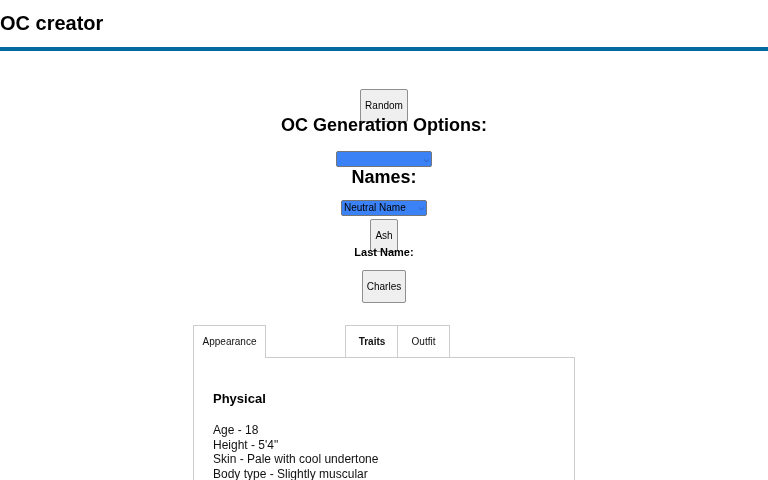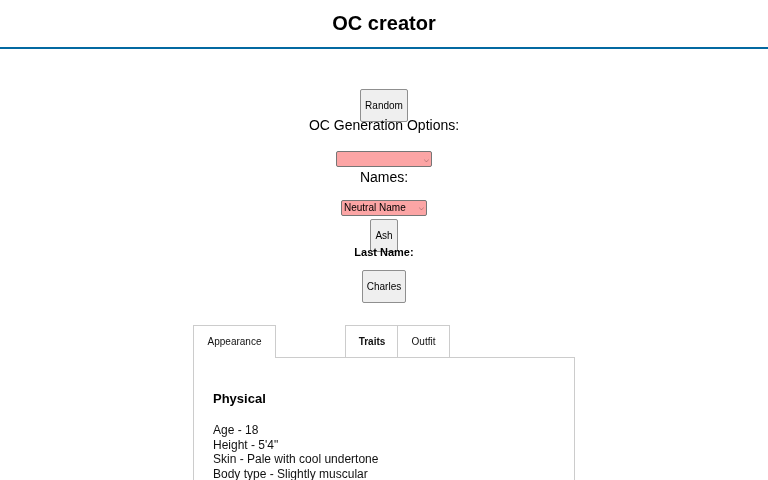--- a/index.html
+++ b/index.html
@@ -7,22 +7,21 @@
       padding: 0;
       width: 768px;
       height: 480px;
       overflow: hidden;
       background: #ffffff;
       font-family: "Liberation Sans", sans-serif;
       color: #000;
     }
     .header {
       height: 47px;
-      border-bottom: 2px solid #0369a1;
-      text-align: center;
+      border-bottom: 4px solid #0369a1;
       position: relative;
     }
     .header h1 {
       margin: 0;
       position: absolute;
       top: 12px;
       left: 0;
       right: 0;
       font-size: 20px;
       font-weight: bold;
@@ -46,37 +45,37 @@
       color: #000;
       cursor: pointer;
       box-sizing: border-box;
     }
     .sel {
       font-family: "Liberation Sans", sans-serif;
       font-size: 10px;
       height: 16px;
       border: 1px solid #767676;
       border-radius: 2px;
-      background: #fca5a5;
+      background: #3b82f6;
       padding: 0 2px;
       box-sizing: border-box;
       display: inline-flex;
       align-items: center;
       justify-content: space-between;
       color: #000;
       cursor: pointer;
     }
     .sel .chev {
       font-size: 7px;
       line-height: 11px;
       margin-left: 4px;
     }
     .h2 {
-      font-size: 14px;
-      font-weight: normal;
+      font-size: 18px;
+      font-weight: bold;
       line-height: 17px;
     }
     .h3 {
       font-size: 11px;
       font-weight: bold;
       line-height: 13px;
     }
     .tabs {
       position: absolute;
       left: 193px;
@@ -164,21 +163,21 @@
   <button class="btn">Ash</button>
 </div>
 
 <div class="center-col h3" style="top:246px;">Last Name:</div>
 
 <div class="center-col" style="top:270px;">
   <button class="btn">Charles</button>
 </div>
 
 <div class="tabs">
-  <div class="tab active" style="left:0; width:83px;">Appearance</div>
+  <div class="tab active" style="left:0; width:73px;">Appearance</div>
   <div class="tab" style="left:87px; width:71px;margin-top:40px;">Lgbtq</div>
   <div class="tab" style="left:152px; width:54px;font-weight:bold;">Traits</div>
   <div class="tab" style="left:204px; width:53px;">Outfit</div>
 </div>
 
 <div class="panel">
   <h3>Physical</h3>
   <ul>
     <li>Age - 18</li>
     <li>Height - 5'4"</li>

